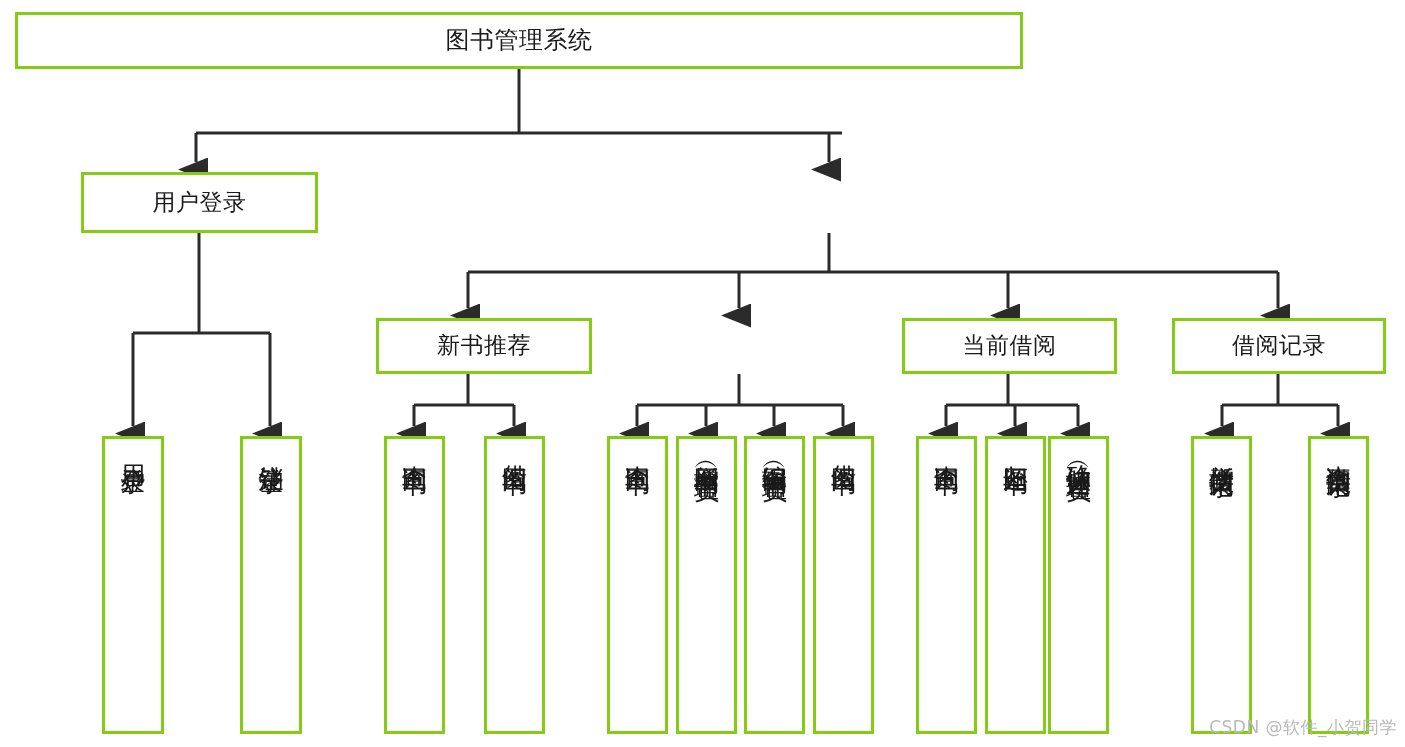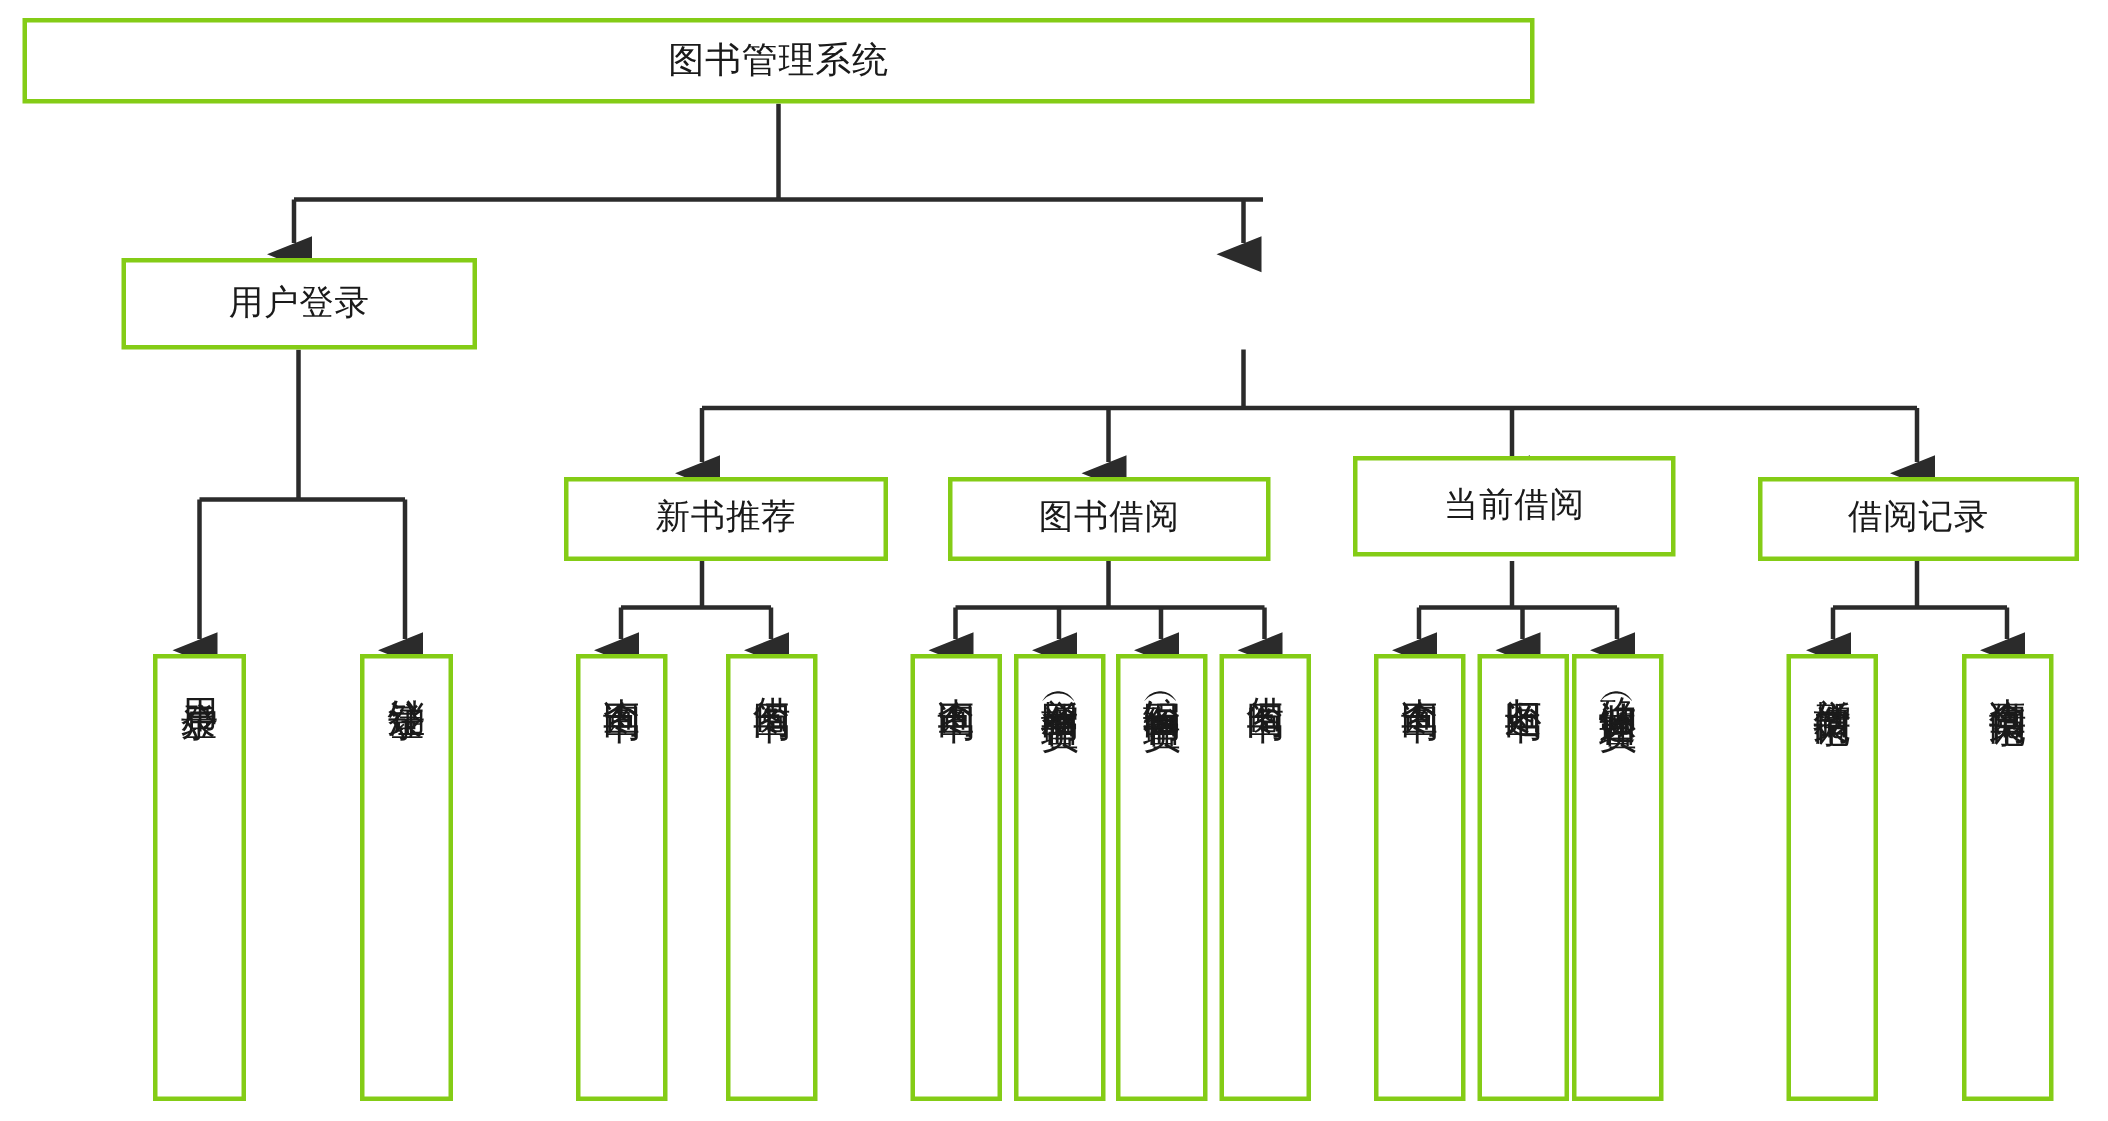--- a/index.html
+++ b/index.html
@@ -135,25 +135,22 @@
 
   <div class="node h" style="left:81px; top:172px; width:237px; height:61px;">
     <span class="label">用户登录</span>
   </div>
 
 
   <div class="node h" style="left:376px; top:318px; width:216px; height:56px;">
     <span class="label">新书推荐</span>
   </div>
 
-  <div class="node h" style="left:632px; top:318px; width:215px; height:56px;">
-    <span class="label">图书借阅</span>
-  </div>
-
-  <div class="node h" style="left:902px; top:304px; width:215px; height:67px;">
+
+  <div class="node h" style="left:902px; top:318px; width:215px; height:56px;">
     <span class="label">当前借阅</span>
   </div>
 
   <div class="node h" style="left:1172px; top:318px; width:214px; height:56px;">
     <span class="label">借阅记录</span>
   </div>
 
   <div class="node v" style="left:102px; top:436px; width:62px; height:298px;">
     <span class="label">用户登录</span>
   </div>
@@ -199,14 +196,15 @@
   </div>
 
   <div class="node v" style="left:1191px; top:436px; width:61px; height:298px;">
     <span class="label">新增借阅记录</span>
   </div>
 
   <div class="node v" style="left:1308px; top:436px; width:61px; height:298px;">
     <span class="label">查询借阅记录</span>
   </div>
 
+  <div class="watermark">CSDN @软件_小贺同学</div>
 
 </div>
 
 </body></html>

